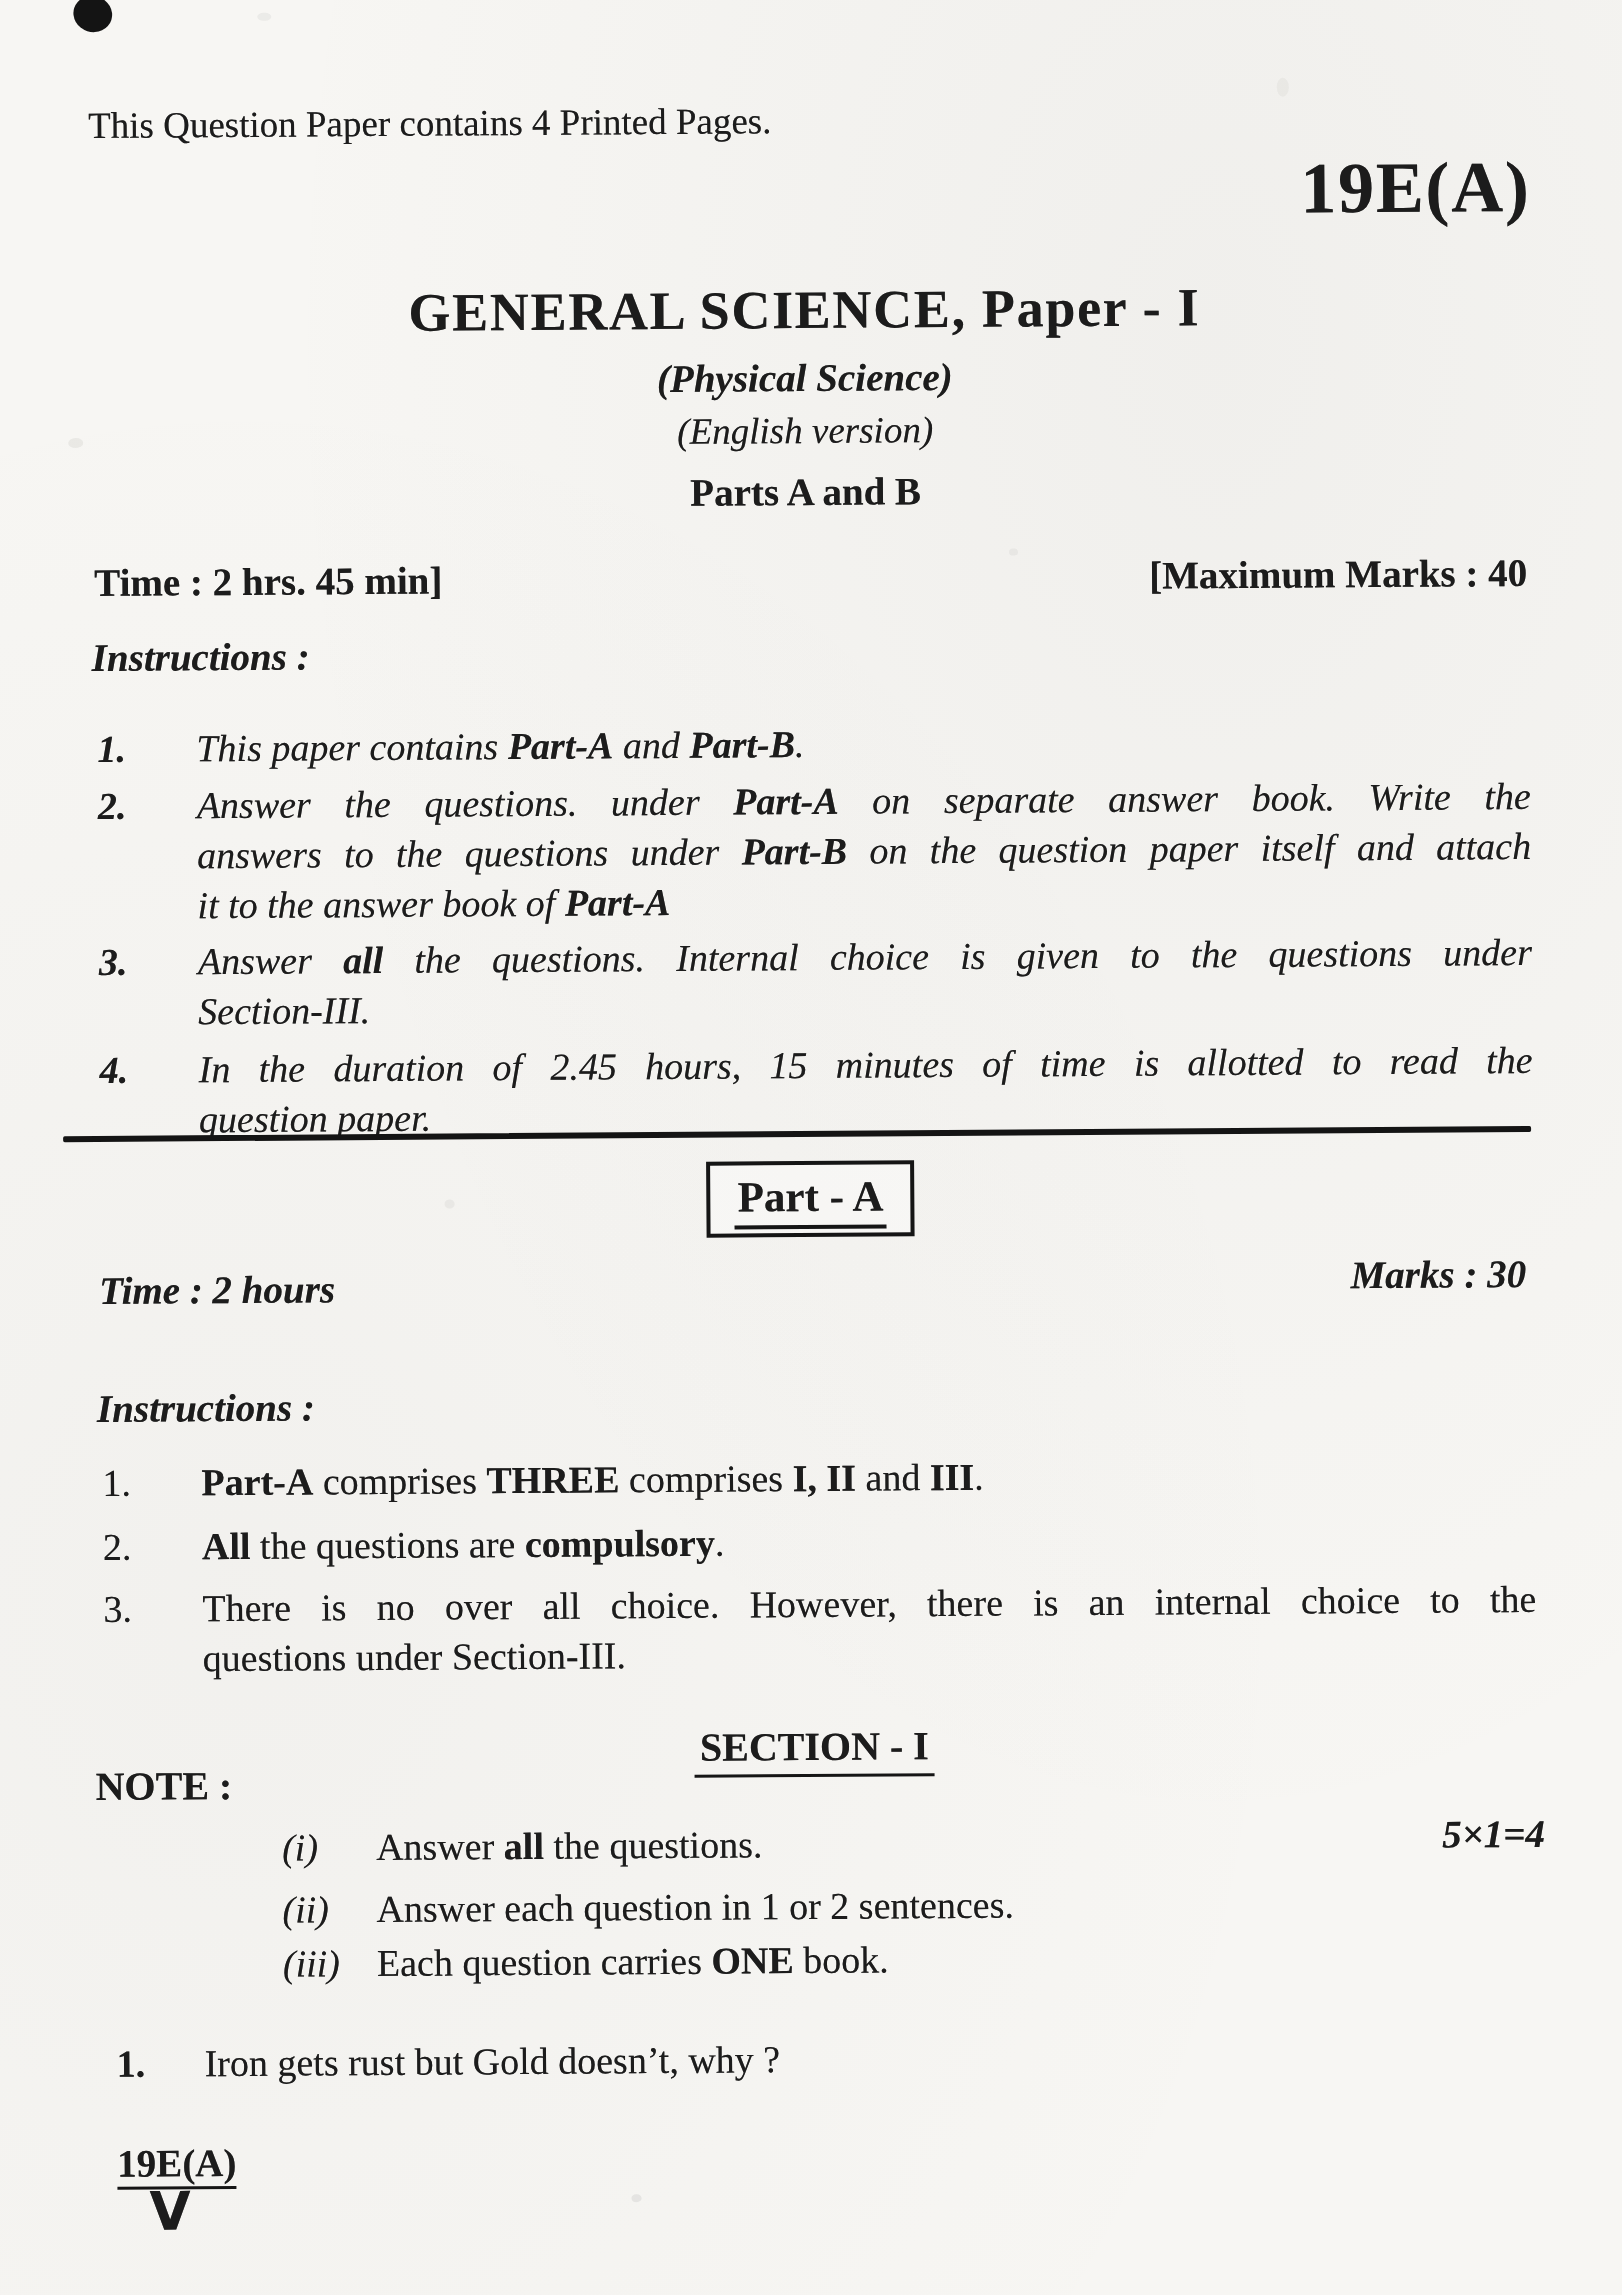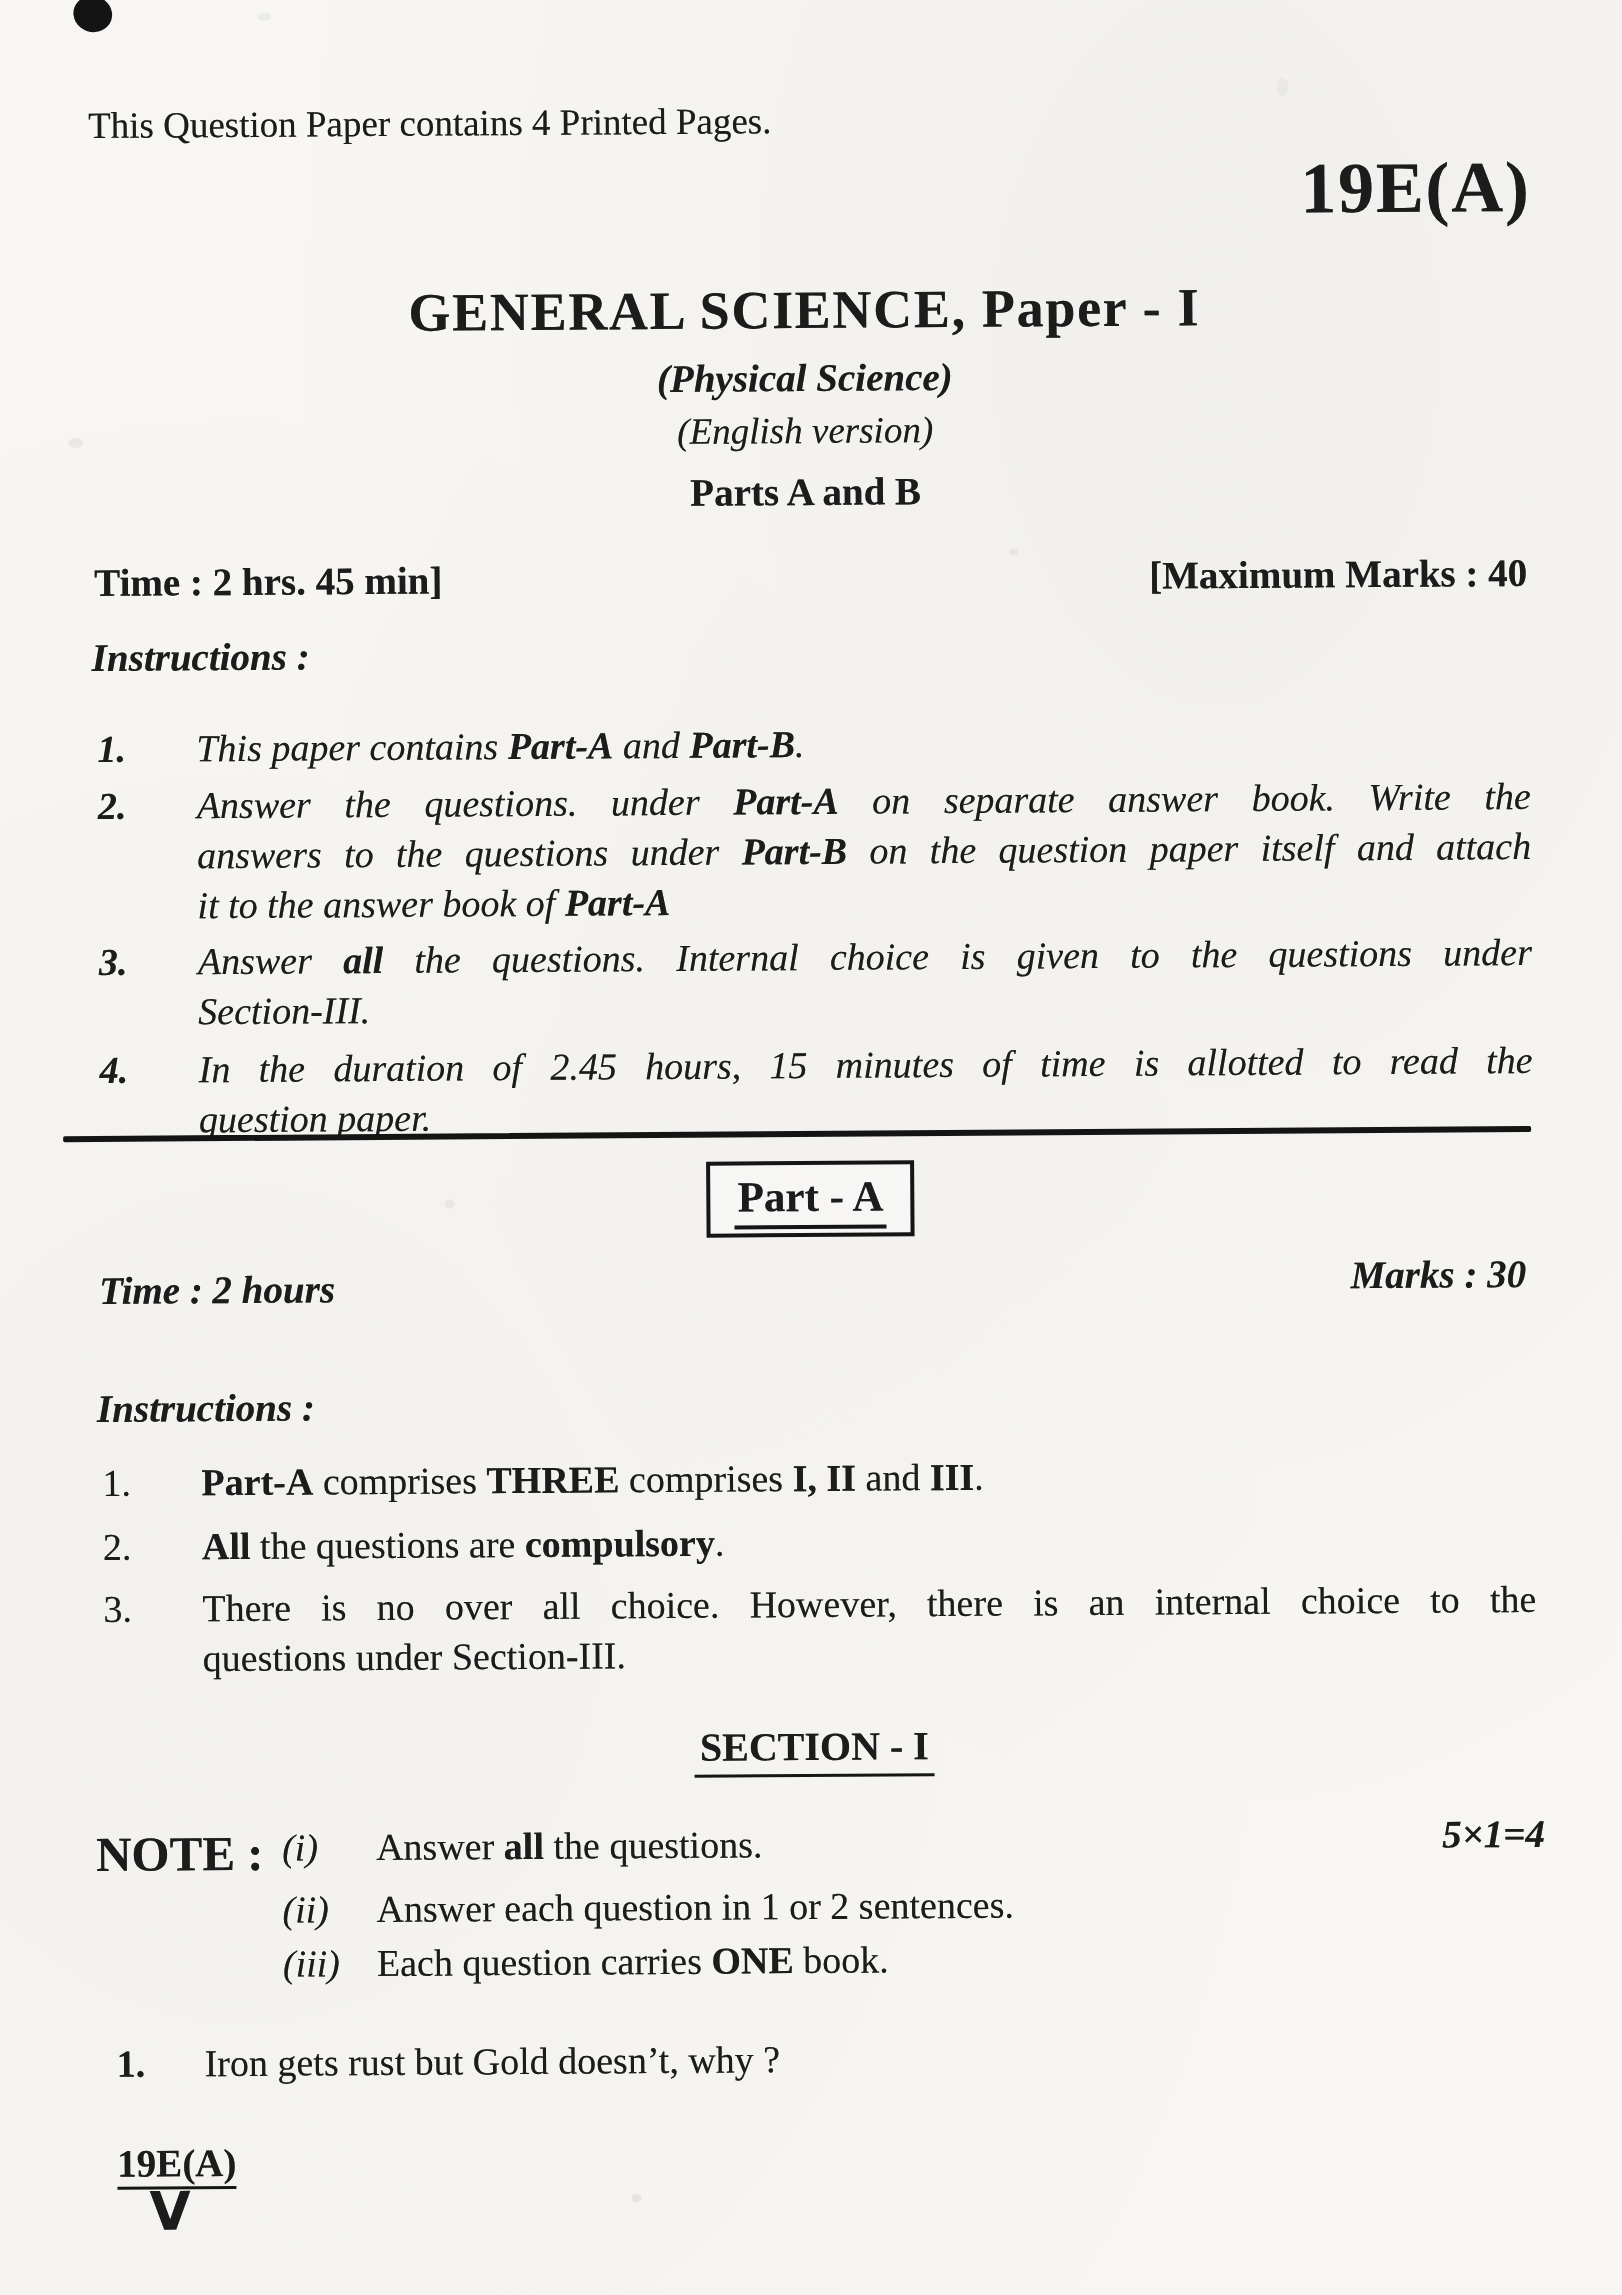--- a/index.html
+++ b/index.html
@@ -71,21 +71,21 @@
   .pit1{top:1453px;}
   .pit2{top:1517px;}
   .pit3{top:1579px;}
 
   .section-head-wrap{top:1723px;}
   .section-head{
     display:inline-block;font-size:40px;font-weight:700;
     border-bottom:3.4px solid #151515;padding:0 5.1px 4.3px 5.1px;
   }
 
-  .note-label{left:92px;top:1821px;font-size:49px;font-weight:700;}
+  .note-label{left:92px;top:1758px;font-size:40px;font-weight:700;}
   .note-item{left:278px;width:1028px;}
   .note-item .inum{position:absolute;left:0;top:0;font-size:38px;line-height:46px;font-style:italic;}
   .note-item .itext{margin-left:94px;font-size:38px;line-height:46px;}
   .ni1{top:1821px;}
   .ni2{top:1883px;}
   .ni3{top:1937px;}
   .marks-formula{right:81px;top:1816px;font-size:39px;font-weight:700;font-style:italic;}
 
   .question{left:111px;top:2035px;width:1422px;}
   .question .inum{position:absolute;left:0;top:0;font-size:38px;line-height:48px;font-weight:700;}

